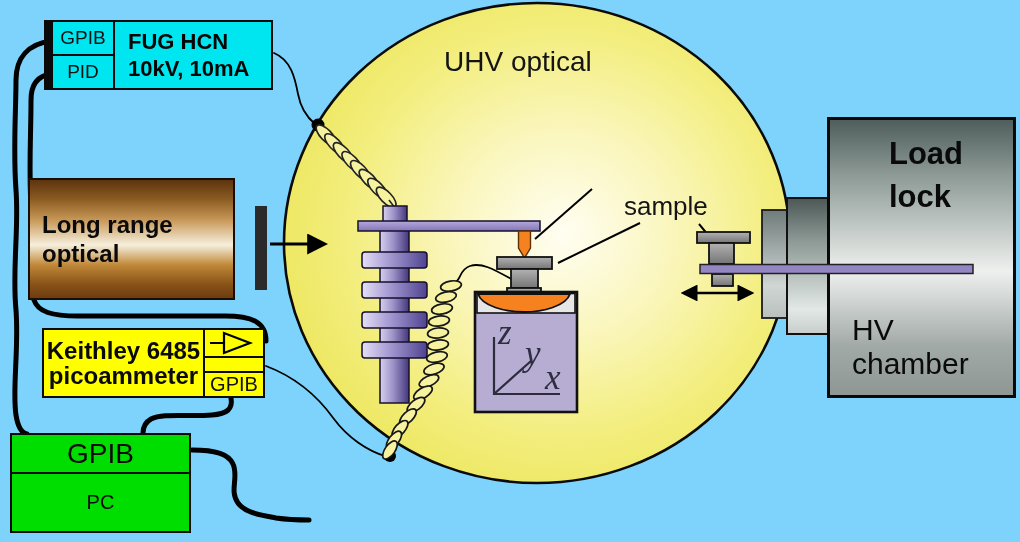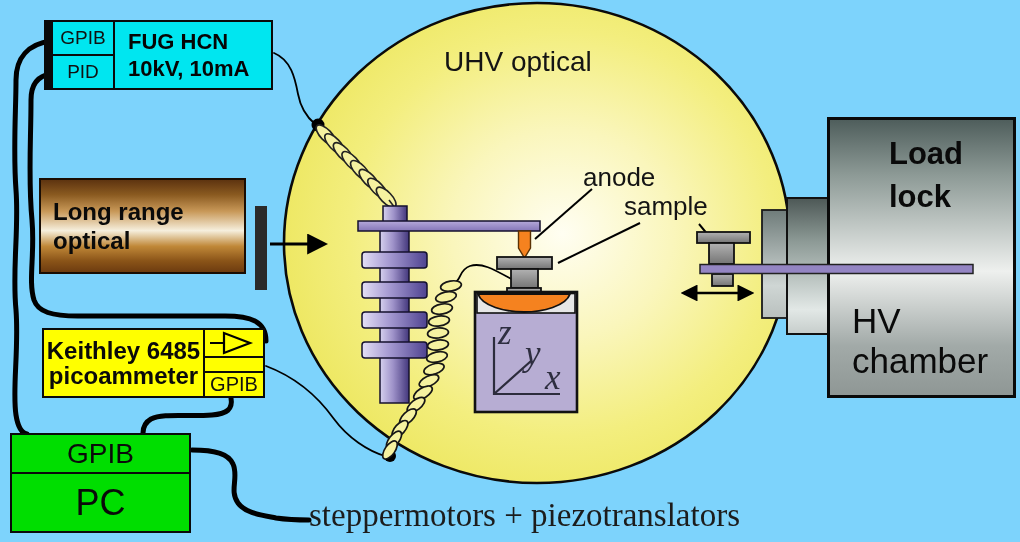--- a/index.html
+++ b/index.html
@@ -8,41 +8,41 @@
   .abs{position:absolute;}
   svg{display:block;}
   
   .fug-box{left:44px;top:20px;width:229px;height:70px;background:#00e6f0;
            border:2.5px solid #0a0a0a;border-left:9px solid #0a0a0a;box-sizing:border-box;display:flex;z-index:3;}
   .fug-ports{width:62px;display:flex;flex-direction:column;border-right:2px solid #0a0a0a;box-sizing:border-box;}
   .fug-port{flex:1;display:flex;align-items:center;justify-content:center;font-size:19px;color:#111;}
   .fug-port + .fug-port{border-top:2px solid #0a0a0a;}
   .fug-main{flex:1;display:flex;flex-direction:column;justify-content:center;padding-left:13px;
             font-weight:bold;font-size:22px;line-height:27px;color:#050505;}
-  .scope-box{left:39px;top:178px;width:207px;height:96px;box-sizing:border-box;border:2.5px solid #1a0d03;
+  .scope-box{left:28px;top:178px;width:207px;height:122px;box-sizing:border-box;border:2.5px solid #1a0d03;
              background:linear-gradient(180deg,#5e3410 0%,#8a5a20 16%,#c89858 34%,#f6efdd 55%,#c08838 72%,#8a5418 88%,#6e3c10 100%);
              display:flex;flex-direction:column;justify-content:center;padding-left:12px;
              font-weight:bold;font-size:24px;line-height:29px;color:#0a0a0a;z-index:3;}
   .keithley-box{left:42px;top:328px;width:223px;height:70px;background:#ffff00;
                 border:2.5px solid #0a0a0a;box-sizing:border-box;display:flex;z-index:3;}
   .keithley-main{width:161px;display:flex;flex-direction:column;justify-content:center;align-items:center;
                  font-weight:bold;font-size:24px;line-height:25px;color:#0a0a0a;border-right:2px solid #0a0a0a;box-sizing:border-box;}
   .keithley-side{flex:1;display:flex;flex-direction:column;}
   .k-amp{height:29px;border-bottom:2px solid #0a0a0a;display:flex;align-items:center;justify-content:center;}
   .k-mid{height:14px;border-bottom:2px solid #0a0a0a;}
   .k-gpib{flex:1;display:flex;align-items:center;justify-content:center;font-size:20px;color:#111;}
   .pc-box{left:10px;top:433px;width:181px;height:100px;background:#00de00;
           border:2.5px solid #0a0a0a;box-sizing:border-box;display:flex;flex-direction:column;z-index:3;}
   .pc-top{height:37px;border-bottom:2.5px solid #0a0a0a;display:flex;align-items:center;justify-content:center;
           font-size:28px;color:#0a0a0a;}
-  .pc-bottom{flex:1;display:flex;align-items:center;justify-content:center;font-size:36px;color:#0a0a0a;}
+  .pc-bottom{flex:1;display:flex;align-items:center;justify-content:center;font-size:20px;color:#0a0a0a;}
   .loadlock-box{left:827px;top:117px;width:189px;height:281px;box-sizing:border-box;border:3px solid #0a0a0a;
                 background:linear-gradient(180deg,#4f5e5c 0%,#8d9a96 20%,#eef0ee 55%,#a2aaa8 82%,#8f9795 100%);z-index:1;}
   .loadlock-title{position:absolute;left:46px;top:12px;font-weight:bold;font-size:31px;line-height:43px;color:#0a0a0a;white-space:pre-line;margin-left:13px;}
-  .hv-label{position:absolute;left:22px;bottom:14px;font-size:35px;color:#0a0a0a;}
+  .hv-label{position:absolute;left:22px;bottom:14px;font-size:30px;color:#0a0a0a;}
   
   .lbl{color:#141414;white-space:nowrap;z-index:4;}
   .uhv-lbl{left:444px;top:46px;font-size:28px;}
   .anode-lbl{left:583px;top:162px;font-size:26px;}
   .sample-lbl{left:624px;top:191px;font-size:26px;}
   .caption-lbl{left:309px;top:497px;font-family:"Liberation Serif",serif;font-size:33px;color:#1c1c1c;z-index:4;}
   .axis-lbl{font-family:"Liberation Serif",serif;font-style:italic;font-size:35px;color:#2e2e40;z-index:4;}
   .axis-z{left:498px;top:313px;}
   .axis-y{left:525px;top:334px;}
   .axis-x{left:545px;top:358px;}
@@ -243,20 +243,18 @@
     <g fill="url(#gHolder2)" stroke="#111" stroke-width="1.8">
       <rect x="697" y="232" width="53" height="11"></rect>
       <rect x="709" y="243" width="25" height="21"></rect>
       <rect x="712" y="274" width="21" height="12"></rect>
     </g>
     <rect x="700" y="264.5" width="273" height="9" fill="#9485c3" stroke="#222" stroke-width="1.5"></rect>
     <line x1="684" y1="293" x2="751" y2="293" stroke="#000" stroke-width="2.6" marker-start="url(#mArr2)" marker-end="url(#mArr2)"></line>
   </svg>
 
   <div class="abs lbl uhv-lbl">UHV optical</div>
-  <div class="abs lbl anode-lbl">anode</div>
   <div class="abs lbl sample-lbl">sample</div>
   <div class="abs axis-lbl axis-z">z</div>
   <div class="abs axis-lbl axis-y">y</div>
   <div class="abs axis-lbl axis-x">x</div>
-  <div class="abs caption-lbl">steppermotors + piezotranslators</div>
 
 </div>
 
 </body></html>

